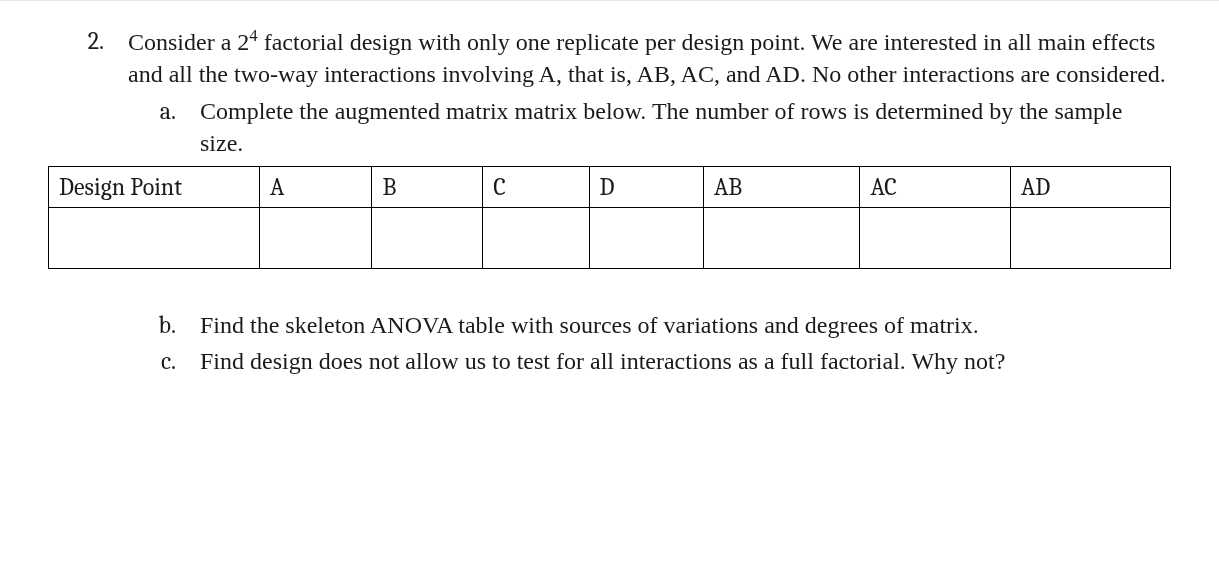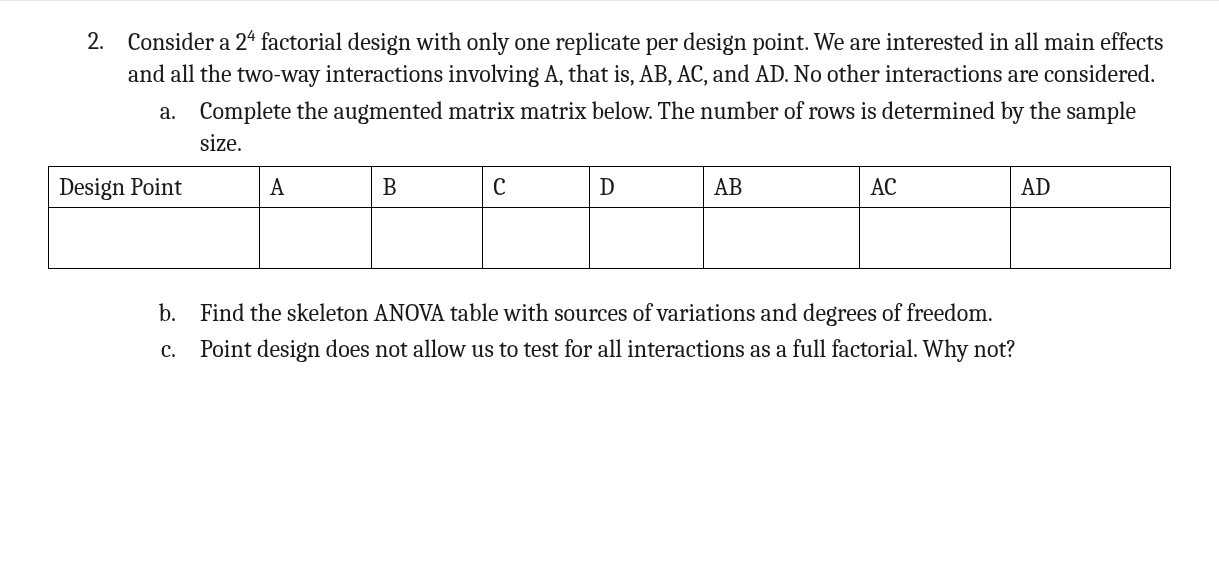--- a/index.html
+++ b/index.html
@@ -23,33 +23,33 @@
   .list-item {
     display: flex;
     margin-bottom: 4px;
   }
   .list-item .marker {
     width: 56px;
     text-align: right;
     padding-right: 24px;
     flex: none;
   }
-  .list-item .content { flex: 1; }
+  .list-item .content { flex: 1; font-family: Liberation Serif, serif; }
 
   .sub-list {
     padding-left: 88px;
   }
   .sub-list .list-item .marker {
     width: 40px;
   }
 
   table.design {
     border-collapse: collapse;
     width: 100%;
-    margin: 6px 0 28px 0;
+    margin: 6px 0 40px 0;
   }
   table.design td {
     border: 1.5px solid #000;
     padding: 4px 10px;
     vertical-align: top;
     font-size: 24px;
     height: 28px;
   }
   table.design tr.empty td {
     height: 52px;
@@ -95,21 +95,21 @@
       <td></td>
       <td></td>
       <td></td>
     </tr>
   </tbody>
     </table>
 
   <div class="sub-list">
     <div class="list-item">
       <div class="marker">b.</div>
-      <div class="content">Find the skeleton ANOVA table with sources of variations and degrees of freedom.</div>
+      <div class="content">Find the skeleton ANOVA table with sources of variations and degrees of matrix.</div>
     </div>
     <div class="list-item">
       <div class="marker">c.</div>
-      <div class="content">Point design does not allow us to test for all interactions as a full factorial. Why not?</div>
+      <div class="content">Find design does not allow us to test for all interactions as a full factorial. Why not?</div>
     </div>
   </div>
 
 </div>
 
 </body></html>

